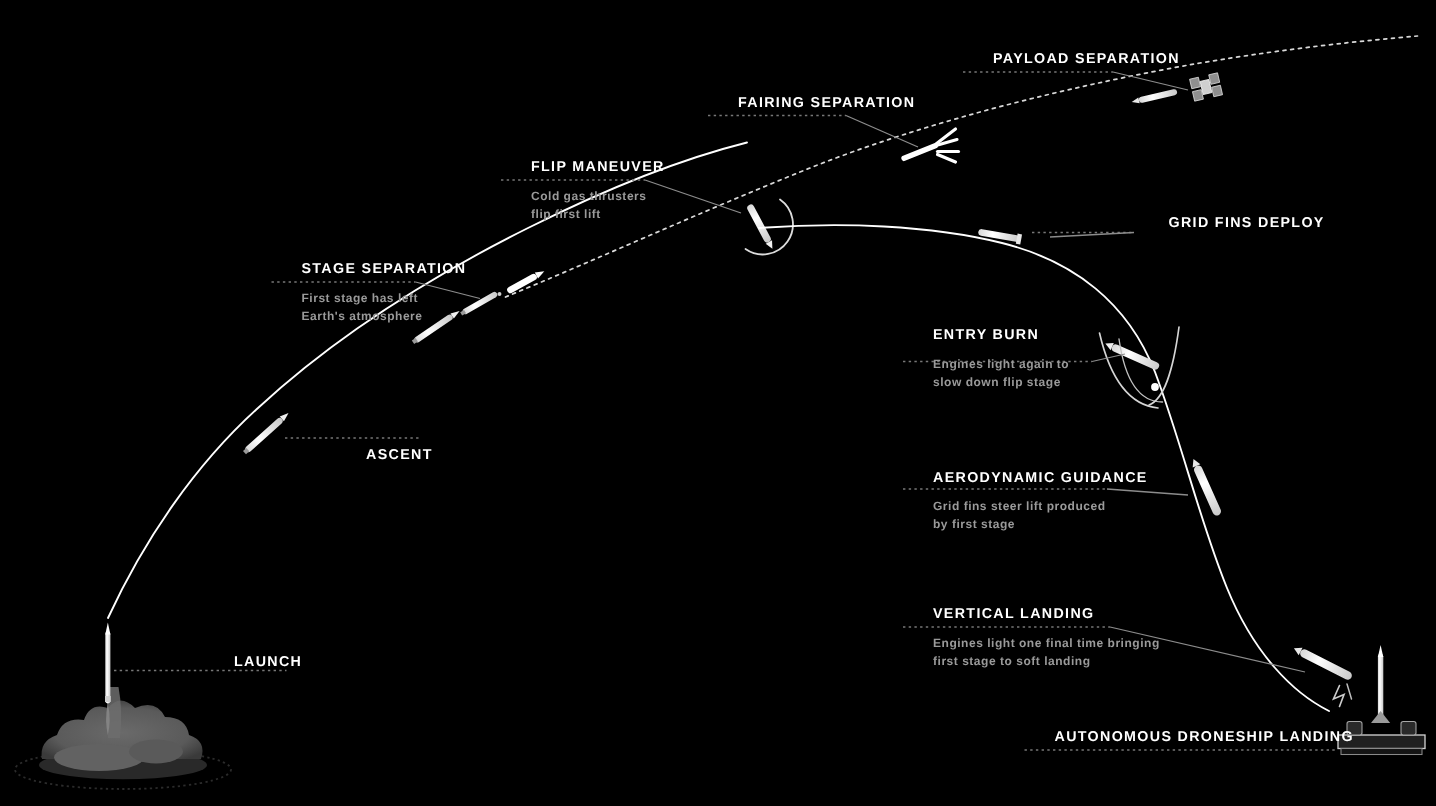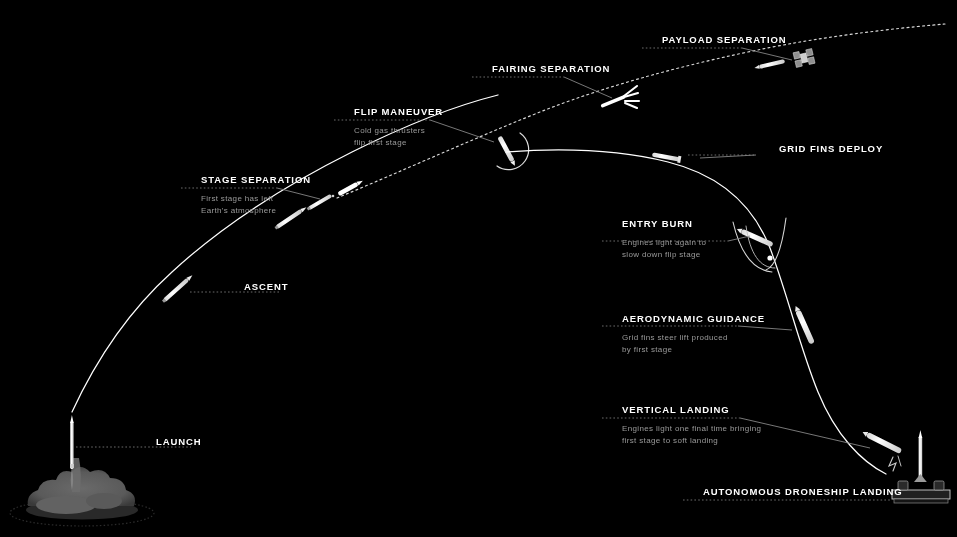--- a/index.html
+++ b/index.html
@@ -41,21 +41,21 @@
   }
   .label-body {
     font-family: "Liberation Sans", sans-serif;
     font-size: 8px;
     font-weight: normal;
     letter-spacing: 0.35px;
     color: #9a9a9a;
     line-height: 11.5px;
     margin-top: 7px;
   }
-  .label-body div { white-space: nowrap; }
+  .label-body div { white-space: nowrap; font-weight: bold; }
 </style>
 </head>
 <body>
 
 <div id="stage">
 
   <svg id="vector" viewBox="0 0 957 537">
     <defs>
       <radialGradient id="smokeGrad" cx="50%" cy="55%" r="60%">
         <stop offset="0%" stop-color="#6a6a6a"></stop>
@@ -227,37 +227,37 @@
       <path d="M 738 326 L 792 330"></path>
       <path d="M 740 418 L 870 448"></path>
       <path d="M 756 155 L 700 158"></path>
     </g>
   </svg>
 
   <div class="label" style="left:136px; top:436px;">
     <div class="label-title">LAUNCH</div>
   </div>
 
-  <div class="label" style="left:224px; top:281px;">
+  <div class="label" style="left:224px; top:298px;">
     <div class="label-title">ASCENT</div>
   </div>
 
   <div class="label" style="left:181px; top:174px;">
     <div class="label-title">STAGE SEPARATION</div>
     <div class="label-body">
       <div>First stage has left</div>
       <div>Earth's atmosphere</div>
     </div>
   </div>
 
   <div class="label" style="left:334px; top:106px;">
     <div class="label-title">FLIP MANEUVER</div>
     <div class="label-body">
       <div>Cold gas thrusters</div>
-      <div>flip first stage</div>
+      <div>flip first lift</div>
     </div>
   </div>
 
   <div class="label" style="left:472px; top:63px;">
     <div class="label-title">FAIRING SEPARATION</div>
   </div>
 
   <div class="label" style="left:642px; top:34px;">
     <div class="label-title">PAYLOAD SEPARATION</div>
   </div>

